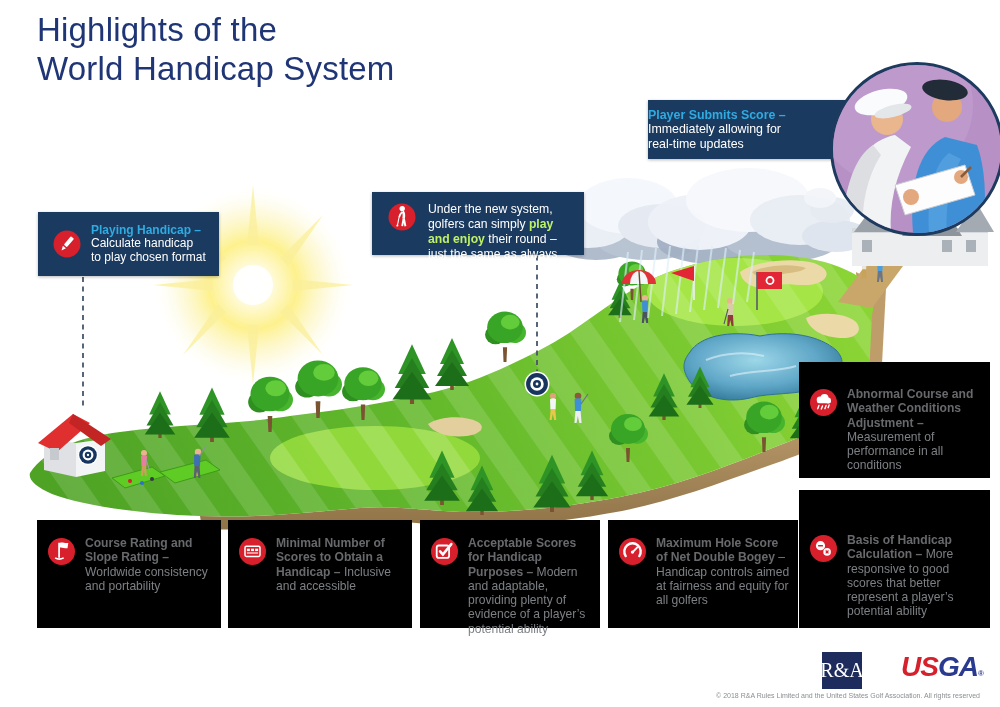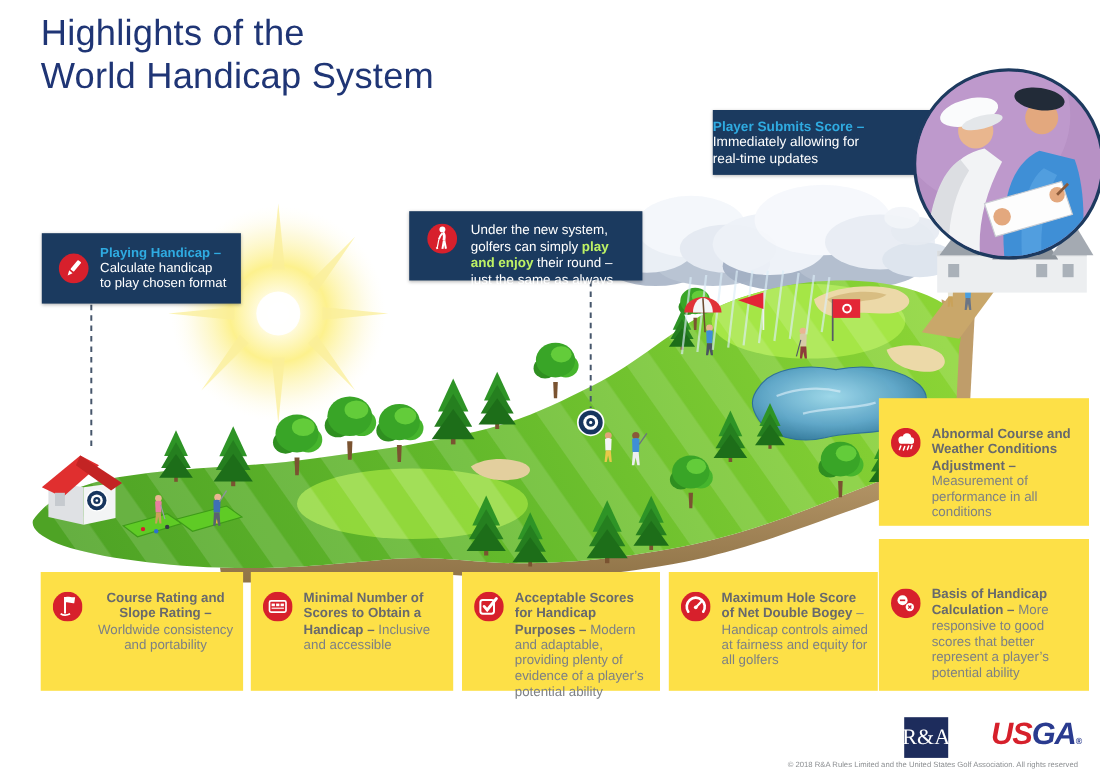--- a/index.html
+++ b/index.html
@@ -18,25 +18,25 @@
   .co-title{color:#2fabe1;font-weight:bold;}
   .hl{color:#bef264;font-weight:bold;}
   #co-playing{left:38px;top:212px;width:181px;height:64px;align-items:center;}
   #co-playing .co-icon{margin:0 10px 0 15px;}
   #co-play{left:372px;top:164px;width:212px;height:63px;align-items:flex-start;padding-top:0;margin-top:28px;}
   #co-play .co-icon{margin:11px 12px 0 16px;}
   #co-play .co-text{margin-top:10px;font-size:12.2px;line-height:15px;}
   #co-submit{left:648px;top:100px;width:214px;height:59px;align-items:center;}
   #co-submit .co-text{margin-left:0;font-size:12.4px;line-height:14.6px;}
 
-  .panel{position:absolute;background:#fde047;z-index:2;}
+  .panel{position:absolute;background:#000000;z-index:2;}
   .panel .picon{position:absolute;left:11px;}
   .panel .ptext{position:absolute;left:48px;right:5px;font-size:12.1px;line-height:14.3px;color:#7d8084;}
   .panel .ft{font-weight:bold;color:#68696c;}
-  #p-course  {left:37px; top:520px;width:184px;height:108px;text-align:center;}
+  #p-course  {left:37px; top:520px;width:184px;height:108px;}
   #p-minimal {left:228px;top:520px;width:184px;height:108px;}
   #p-accept  {left:420px;top:520px;width:180px;height:108px;}
   #p-maxhole {left:608px;top:520px;width:190px;height:108px;}
   #p-basis   {left:799px;top:490px;width:191px;height:138px;}
   #p-abnormal{left:799px;top:362px;width:191px;height:116px;}
   .row-icon{top:18px;} .row-text{top:16px;}
   #p-abnormal .picon{top:27px;} #p-abnormal .ptext{top:25px;}
   #p-basis .picon{top:45px;}    #p-basis .ptext{top:43px;}
 
   .photo{position:absolute;left:830px;top:62px;width:168px;height:168px;border:3px solid #1d3a5f;

